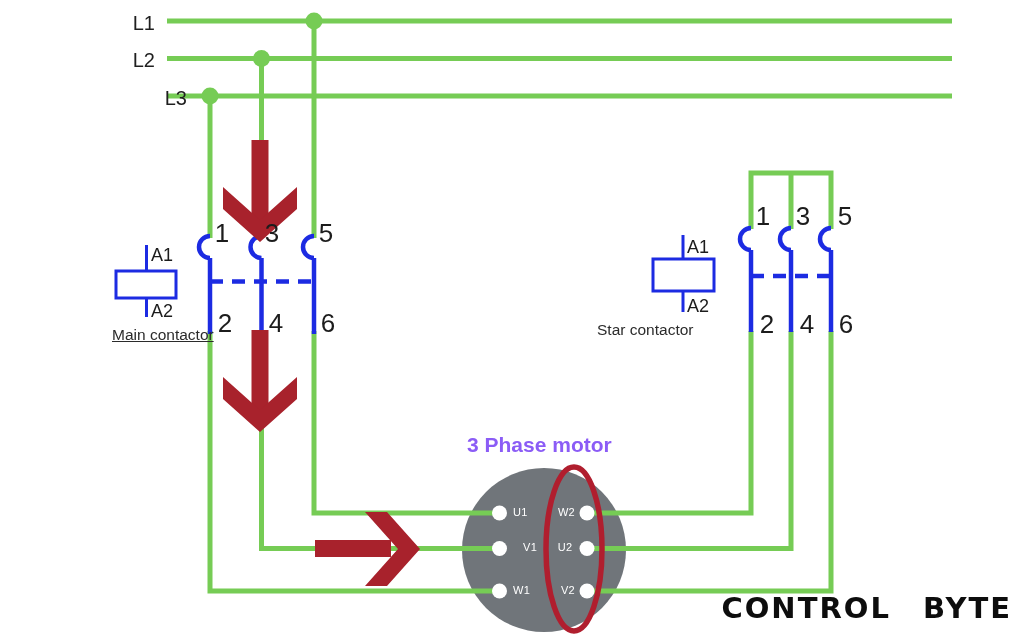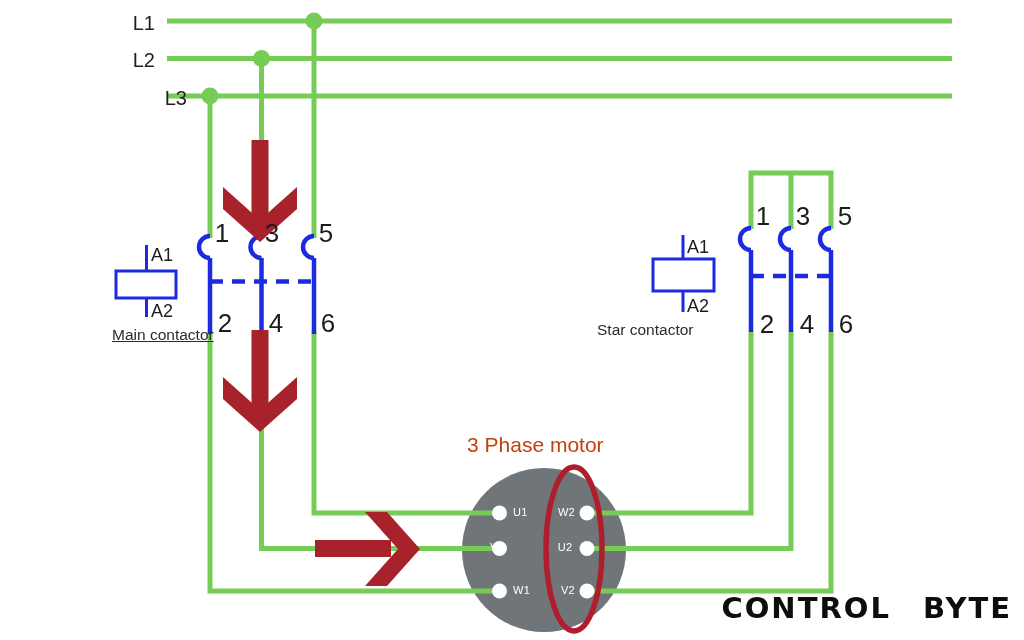--- a/index.html
+++ b/index.html
@@ -5,21 +5,21 @@
   html,body{margin:0;padding:0;background:#ffffff;}
   body{width:1024px;height:640px;position:relative;overflow:hidden;
        font-family:"Liberation Sans","DejaVu Sans",sans-serif;color:#1a1a1a;}
   .stage{position:absolute;inset:0;width:1024px;height:449px;}
   svg.diagram{position:absolute;left:0;top:0;}
   .lbl{position:absolute;line-height:1;white-space:nowrap;}
   .phase-lbl{font-size:20px;width:30px;text-align:right;color:#1f1f1f;}
   .term-num{font-size:26px;width:20px;text-align:center;color:#1c1c1c;}
   .coil-lbl{font-size:18px;color:#1c1c1c;}
   .dev-lbl{font-size:15.5px;color:#2b2b2b;}
-  .motor-title{font-size:21px;font-weight:normal;color:#c2410c;}
+  .motor-title{font-size:21px;font-weight:bold;color:#8b5cf6;}
   .motor-term{font-size:11px;color:#ffffff;letter-spacing:.3px;}
   .motor-term.right{width:20px;text-align:right;}
   .logo{position:absolute;top:594px;right:12px;display:flex;gap:32px;
         font-family:"DejaVu Sans","Liberation Sans",sans-serif;
         font-weight:800;font-size:29px;letter-spacing:2px;color:#0d0d0d;}
   .logo span{line-height:1;}
 </style>
 </head>
 <body>
 
@@ -131,21 +131,21 @@
   <div class="lbl term-num" style="left:757px;top:311px;">2</div>
   <div class="lbl term-num" style="left:797px;top:311px;">4</div>
   <div class="lbl term-num" style="left:836px;top:311px;">6</div>
 
   <div class="lbl coil-lbl" style="left:687px;top:238px;">A1</div>
   <div class="lbl coil-lbl" style="left:687px;top:297px;">A2</div>
   <div class="lbl dev-lbl" style="left:597px;top:322px;">Star contactor</div>
 
   <div class="lbl motor-title" style="left:467px;top:434px;">3 Phase motor</div>
   <div class="lbl motor-term" style="left:513px;top:507px;">U1</div>
-  <div class="lbl motor-term" style="left:490px;top:542px;">V1</div>
+  <div class="lbl motor-term" style="left:523px;top:542px;">V1</div>
   <div class="lbl motor-term" style="left:513px;top:585px;">W1</div>
   <div class="lbl motor-term right" style="left:555px;top:507px;">W2</div>
   <div class="lbl motor-term right" style="left:555px;top:542px;text-align:center;">U2</div>
   <div class="lbl motor-term right" style="left:555px;top:585px;">V2</div>
 
   <div class="logo">
     <span>CONTROL</span>
     <span>BYTE</span>
   </div>
 

